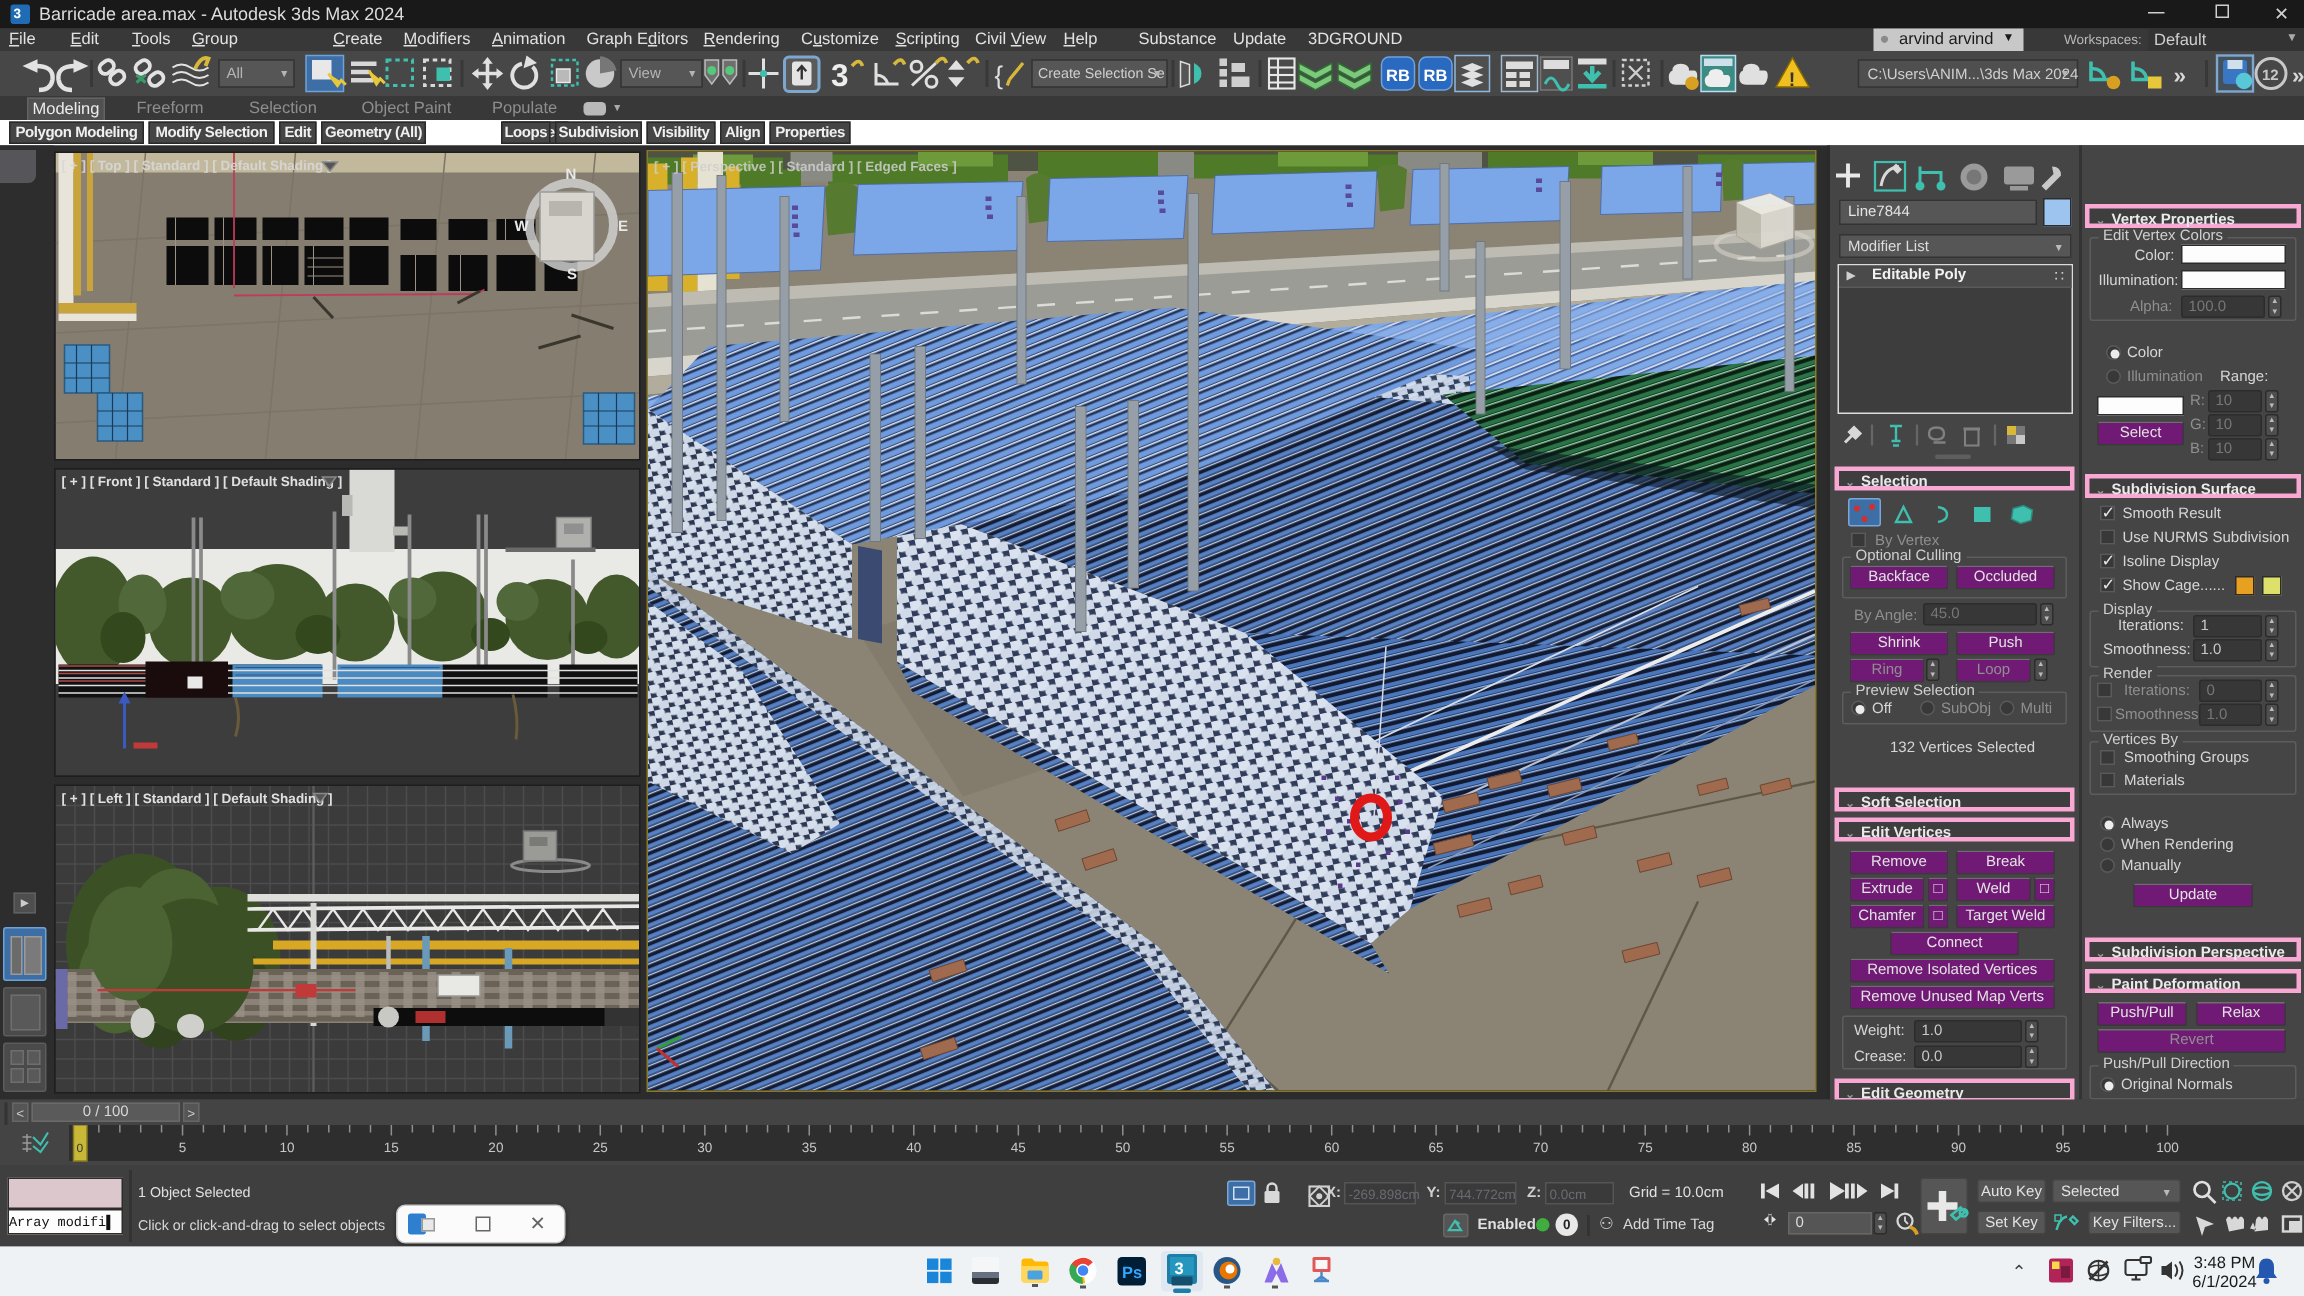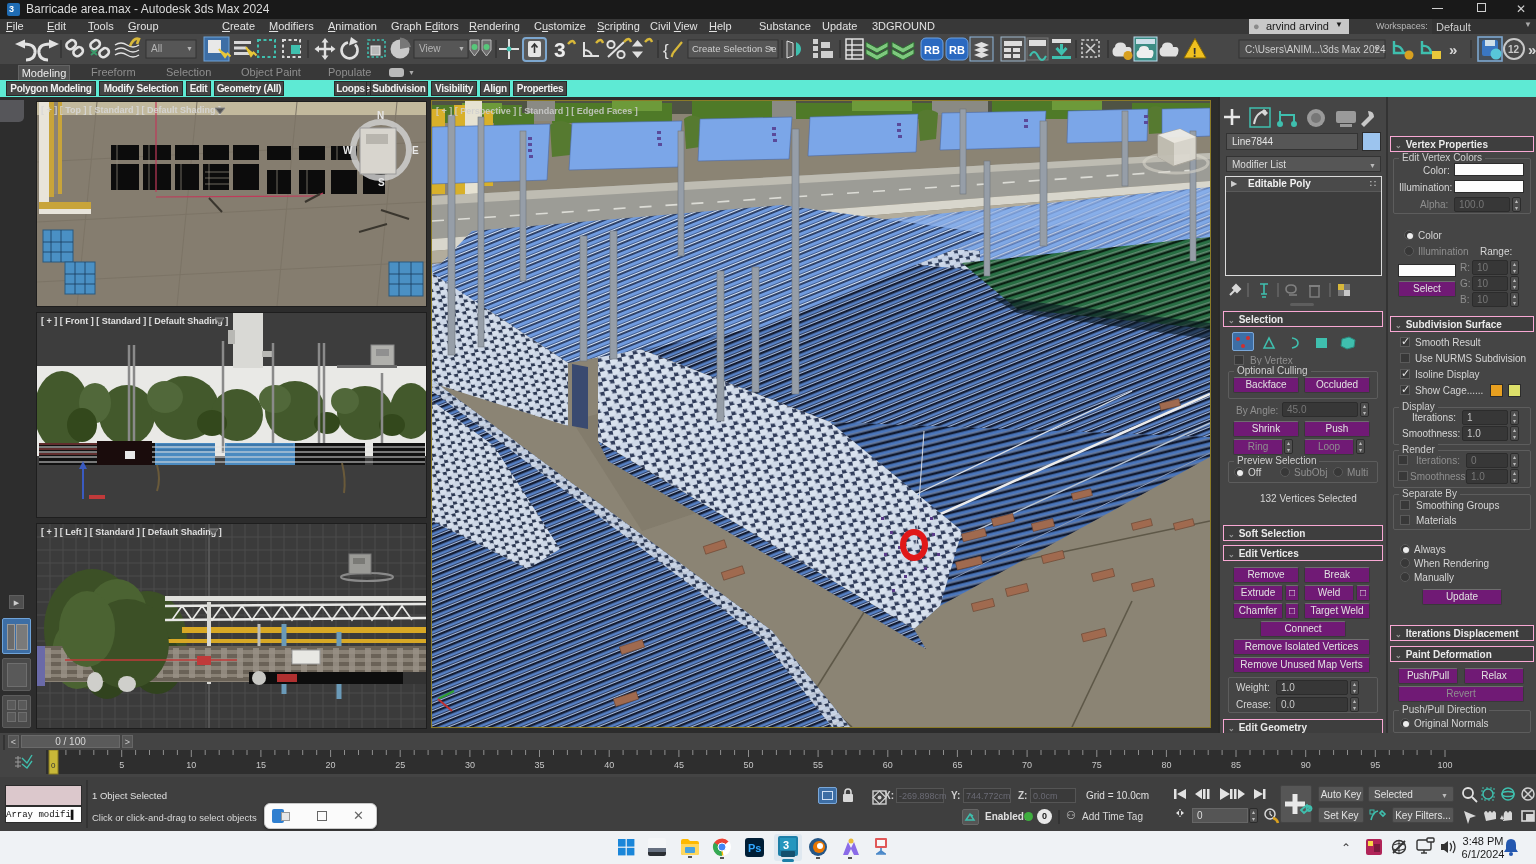--- a/index.html
+++ b/index.html
@@ -8,30 +8,30 @@
   .abs { position:absolute; }
   #app { position:relative; width:1536px; height:864px; }
   
   #titlebar { left:0; top:0; width:1536px; height:19px; background:#191919; color:#dcdcdc;
     font-size:12px; }
   #menubar { left:0; top:19px; width:1536px; height:15px; background:#383838; color:#e2e2e2;
     font-size:11px; }
   .menuitem { position:absolute; top:1px; }
   #toolbar { left:0; top:34px; width:1536px; height:30px; background:#474747; }
   #ribbontabs { left:0; top:64px; width:1536px; height:16px; background:#383838; font-size:11px; }
-  #ribbonsub { left:0; top:80px; width:1536px; height:17px; background:#5eead4; font-size:11px; }
+  #ribbonsub { left:0; top:80px; width:1536px; height:17px; background:#ffffff; font-size:11px; }
   .rsb { top:1px; height:15px; background:#454545; border:1px solid #292929; color:#f0f0f0;
     font-size:10px; line-height:14px; font-weight:bold; text-align:center; white-space:nowrap; overflow:hidden; letter-spacing:-0.3px; }
   
   #content { left:0; top:97px; width:1536px; height:636px; background:#2c2c2c; }
   .vp { position:absolute; overflow:hidden; border:1px solid #1e1e1e; }
   
   #cpanel { left:1218px; top:97px; width:318px; height:636px; background:#454545; color:#d6d6d6;
     font-size:10px; border-left:2px solid #2a2a2a; }
-  .roll { position:absolute; height:16px; background:#3e3e3e; border:1px solid #f9a8d4;
+  .roll { position:absolute; height:16px; background:#3e3e3e; border:3px solid #f9a8d4;
     color:#eaeaea; font-weight:bold; font-size:10px; line-height:15px; }
   .roll::before { content:"\2304"; margin:0 4px; color:#9a9a9a; font-size:8px; }
   .btn { position:absolute; background:#701a75; border:1px solid #393939; border-top-color:#6e6e6e;
     color:#e2e2e2; font-size:10px; text-align:center; line-height:14px; height:16px; border-radius:2px;
     white-space:nowrap; overflow:hidden;}
   .btn.dis { color:#8f8f8f; }
   .grp { position:absolute; border:1px solid #5d5d5d; border-radius:2px; }
   .grplbl { position:absolute; top:-7px; left:5px; background:#454545; padding:0 3px; color:#cfcfcf; }
   .spinf { position:absolute; background:#373737; border:1px solid #2c2c2c; color:#c8c8c8;
     font-size:10px; line-height:13px; height:15px; padding-left:4px; border-radius:2px; }
@@ -1018,34 +1018,34 @@
         </div>
     <div class="chk" style="left:10px;top:358px;"></div>
     <div class="lbl di" style="left:28px;top:358px;">Iterations:</div>
     <div class="spinf dis" style="left:78px;top:356px;width:42px;">0</div>
     <div class="spin" style="left:122px;top:356px;">▴<br>▾</div>
     <div class="chk" style="left:10px;top:374px;"></div>
     <div class="lbl di" style="left:22px;top:374px;">Smoothness:</div>
     <div class="spinf dis" style="left:78px;top:372px;width:42px;">1.0</div>
     <div class="spin" style="left:122px;top:372px;">▴<br>▾</div>
     <div class="grp" style="left:5px;top:397px;width:138px;height:36px;">
-          <div class="grplbl">Separate By</div>
+          <div class="grplbl">Vertices By</div>
         </div>
     <div class="chk" style="left:12px;top:403px;"></div>
         <div class="lbl" style="left:28px;top:403px;">Smoothing Groups</div>
     <div class="chk" style="left:12px;top:418px;"></div>
         <div class="lbl" style="left:28px;top:418px;">Materials</div>
     <div class="rad on" style="left:12px;top:447px;"></div>
         <div class="lbl" style="left:26px;top:447px;">Always</div>
     <div class="rad" style="left:12px;top:461px;"></div>
         <div class="lbl" style="left:26px;top:461px;">When Rendering</div>
     <div class="rad" style="left:12px;top:475px;"></div>
         <div class="lbl" style="left:26px;top:475px;">Manually</div>
     <div class="btn" style="left:34px;top:492px;width:80px;">Update</div>
-    <div class="roll" style="left:2px;top:528px;width:144px;">Iterations Displacement</div>
+    <div class="roll" style="left:2px;top:528px;width:144px;">Subdivision Perspective</div>
     <div class="roll" style="left:2px;top:549px;width:144px;">Paint Deformation</div>
     <div class="btn" style="left:10px;top:571px;width:60px;">Push/Pull</div>
     <div class="btn" style="left:76px;top:571px;width:60px;">Relax</div>
     <div class="btn dis" style="left:10px;top:589px;width:126px;">Revert</div>
     <div class="grp" style="left:5px;top:613px;width:138px;height:23px;">
           <div class="grplbl">Push/Pull Direction</div>
         </div>
     <div class="rad on" style="left:12px;top:621px;"></div>
         <div class="lbl" style="left:26px;top:621px;">Original Normals</div>
     </div>

